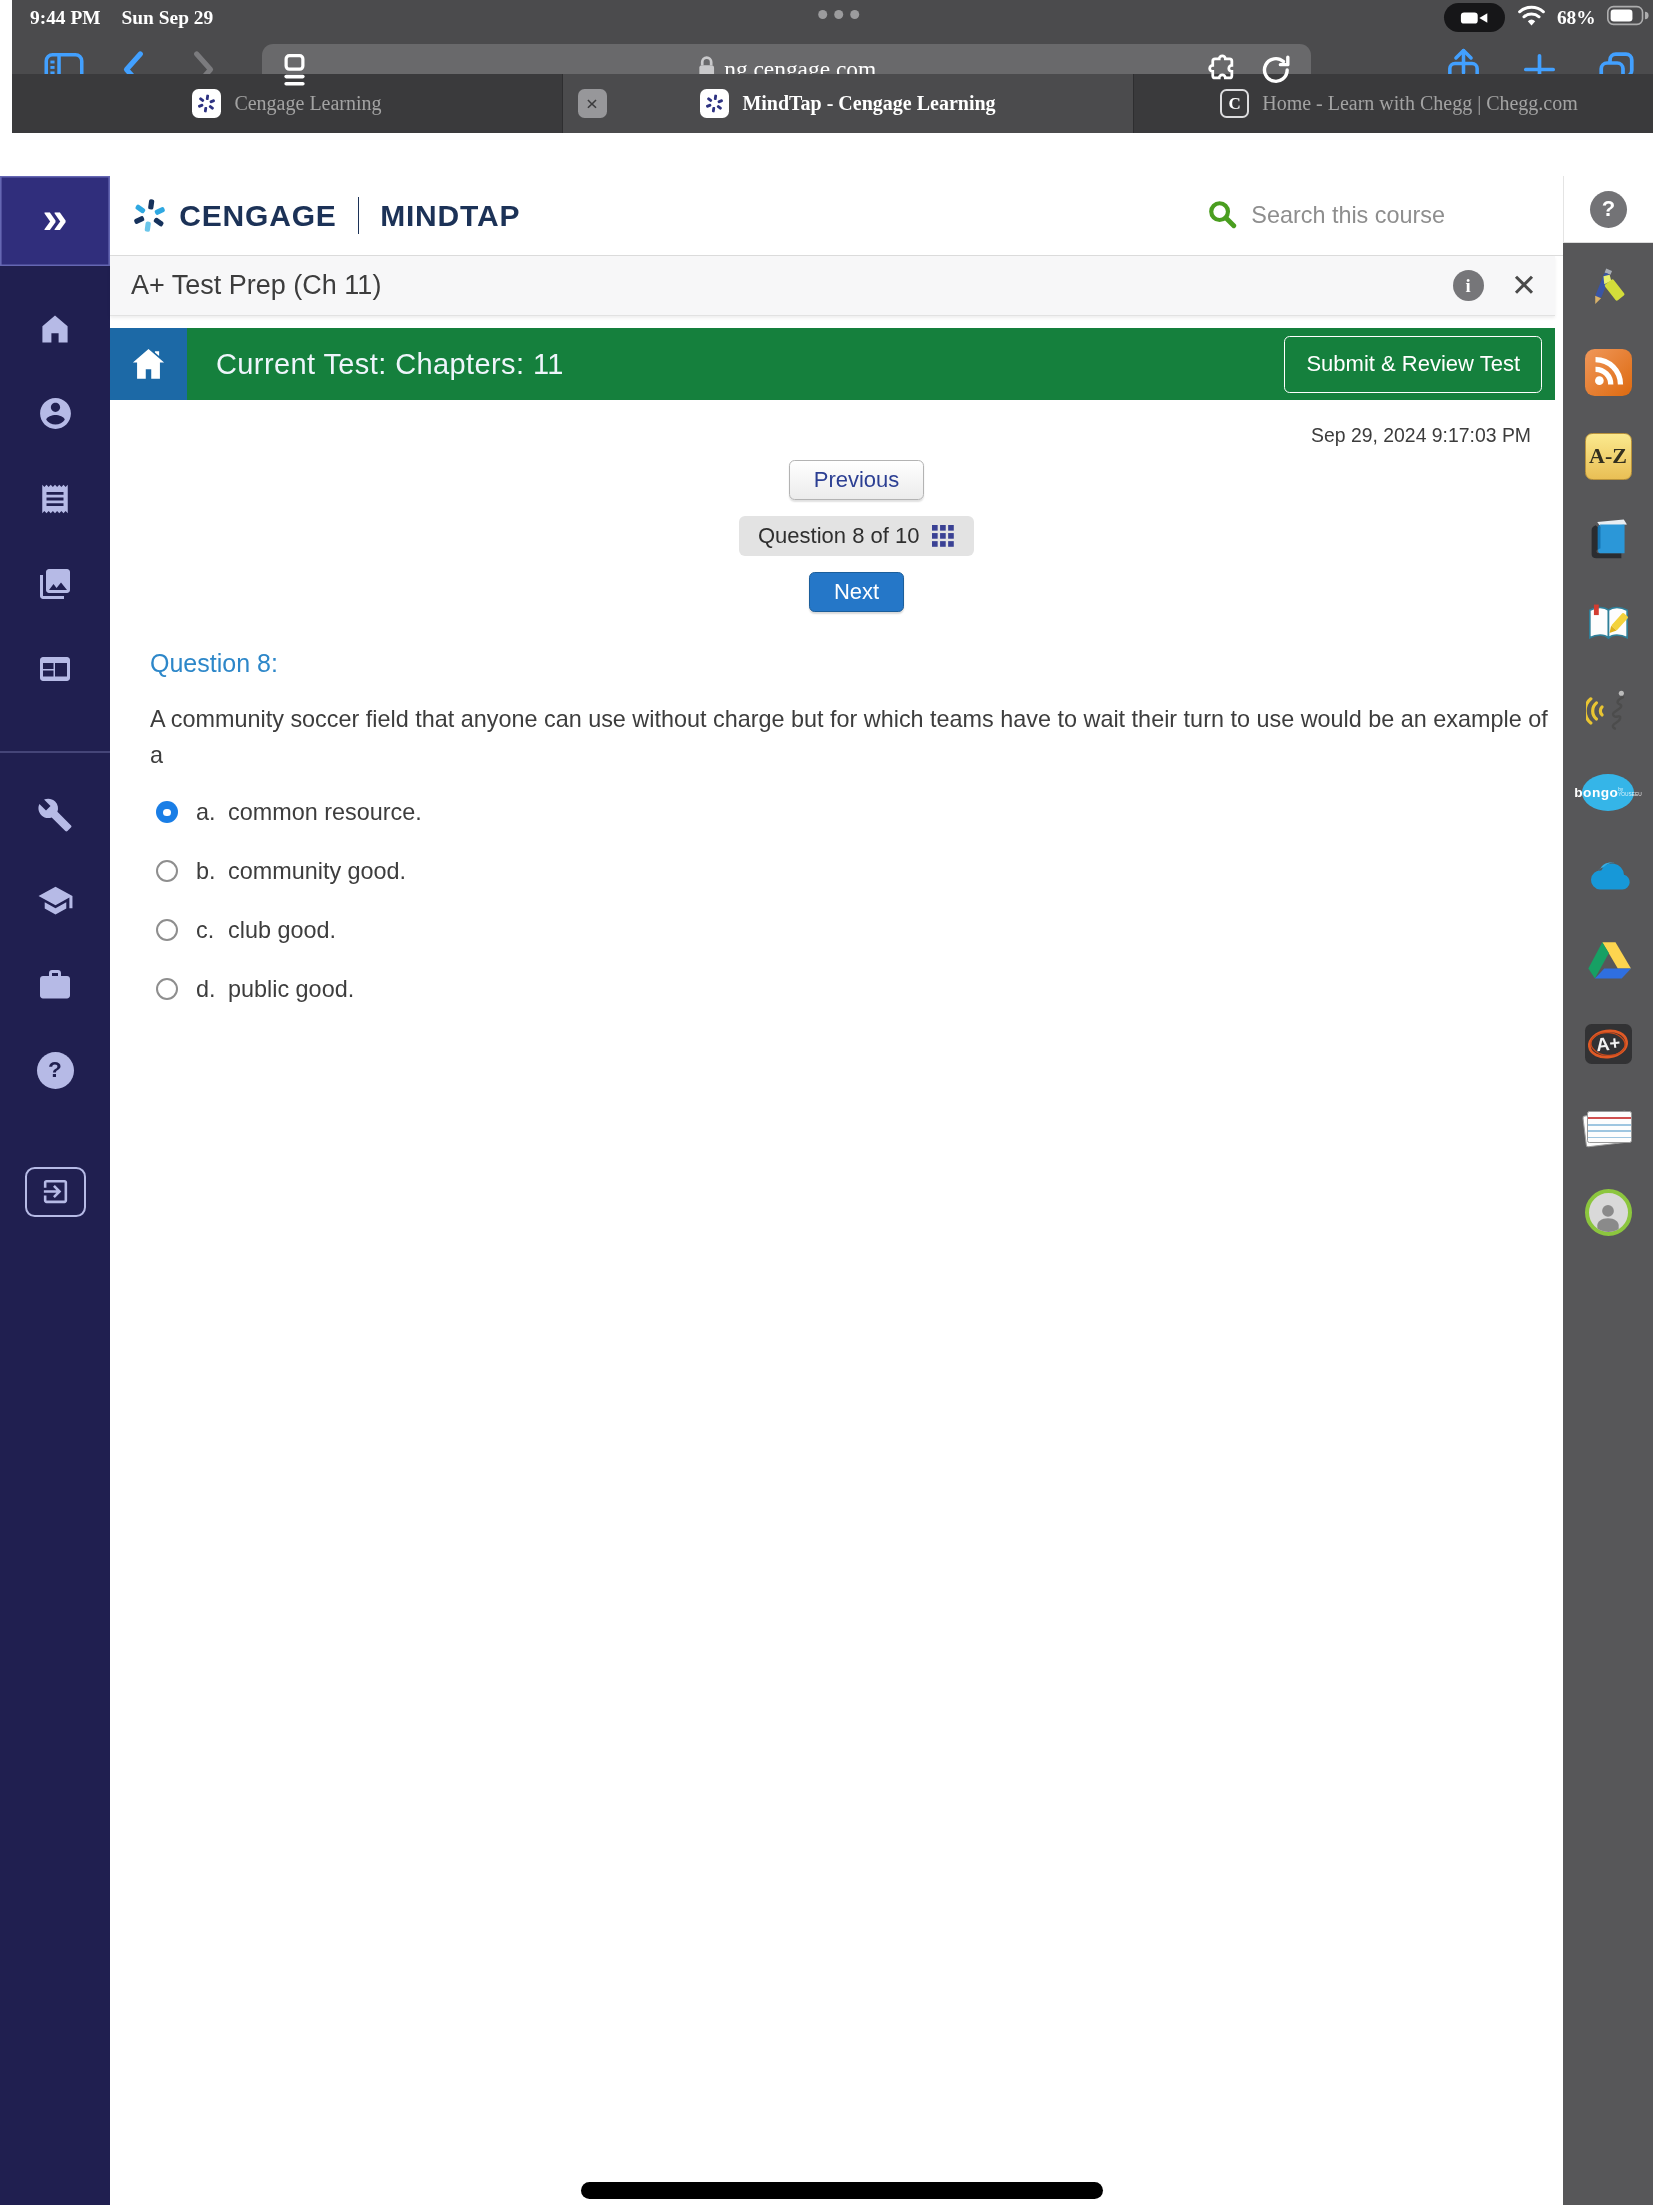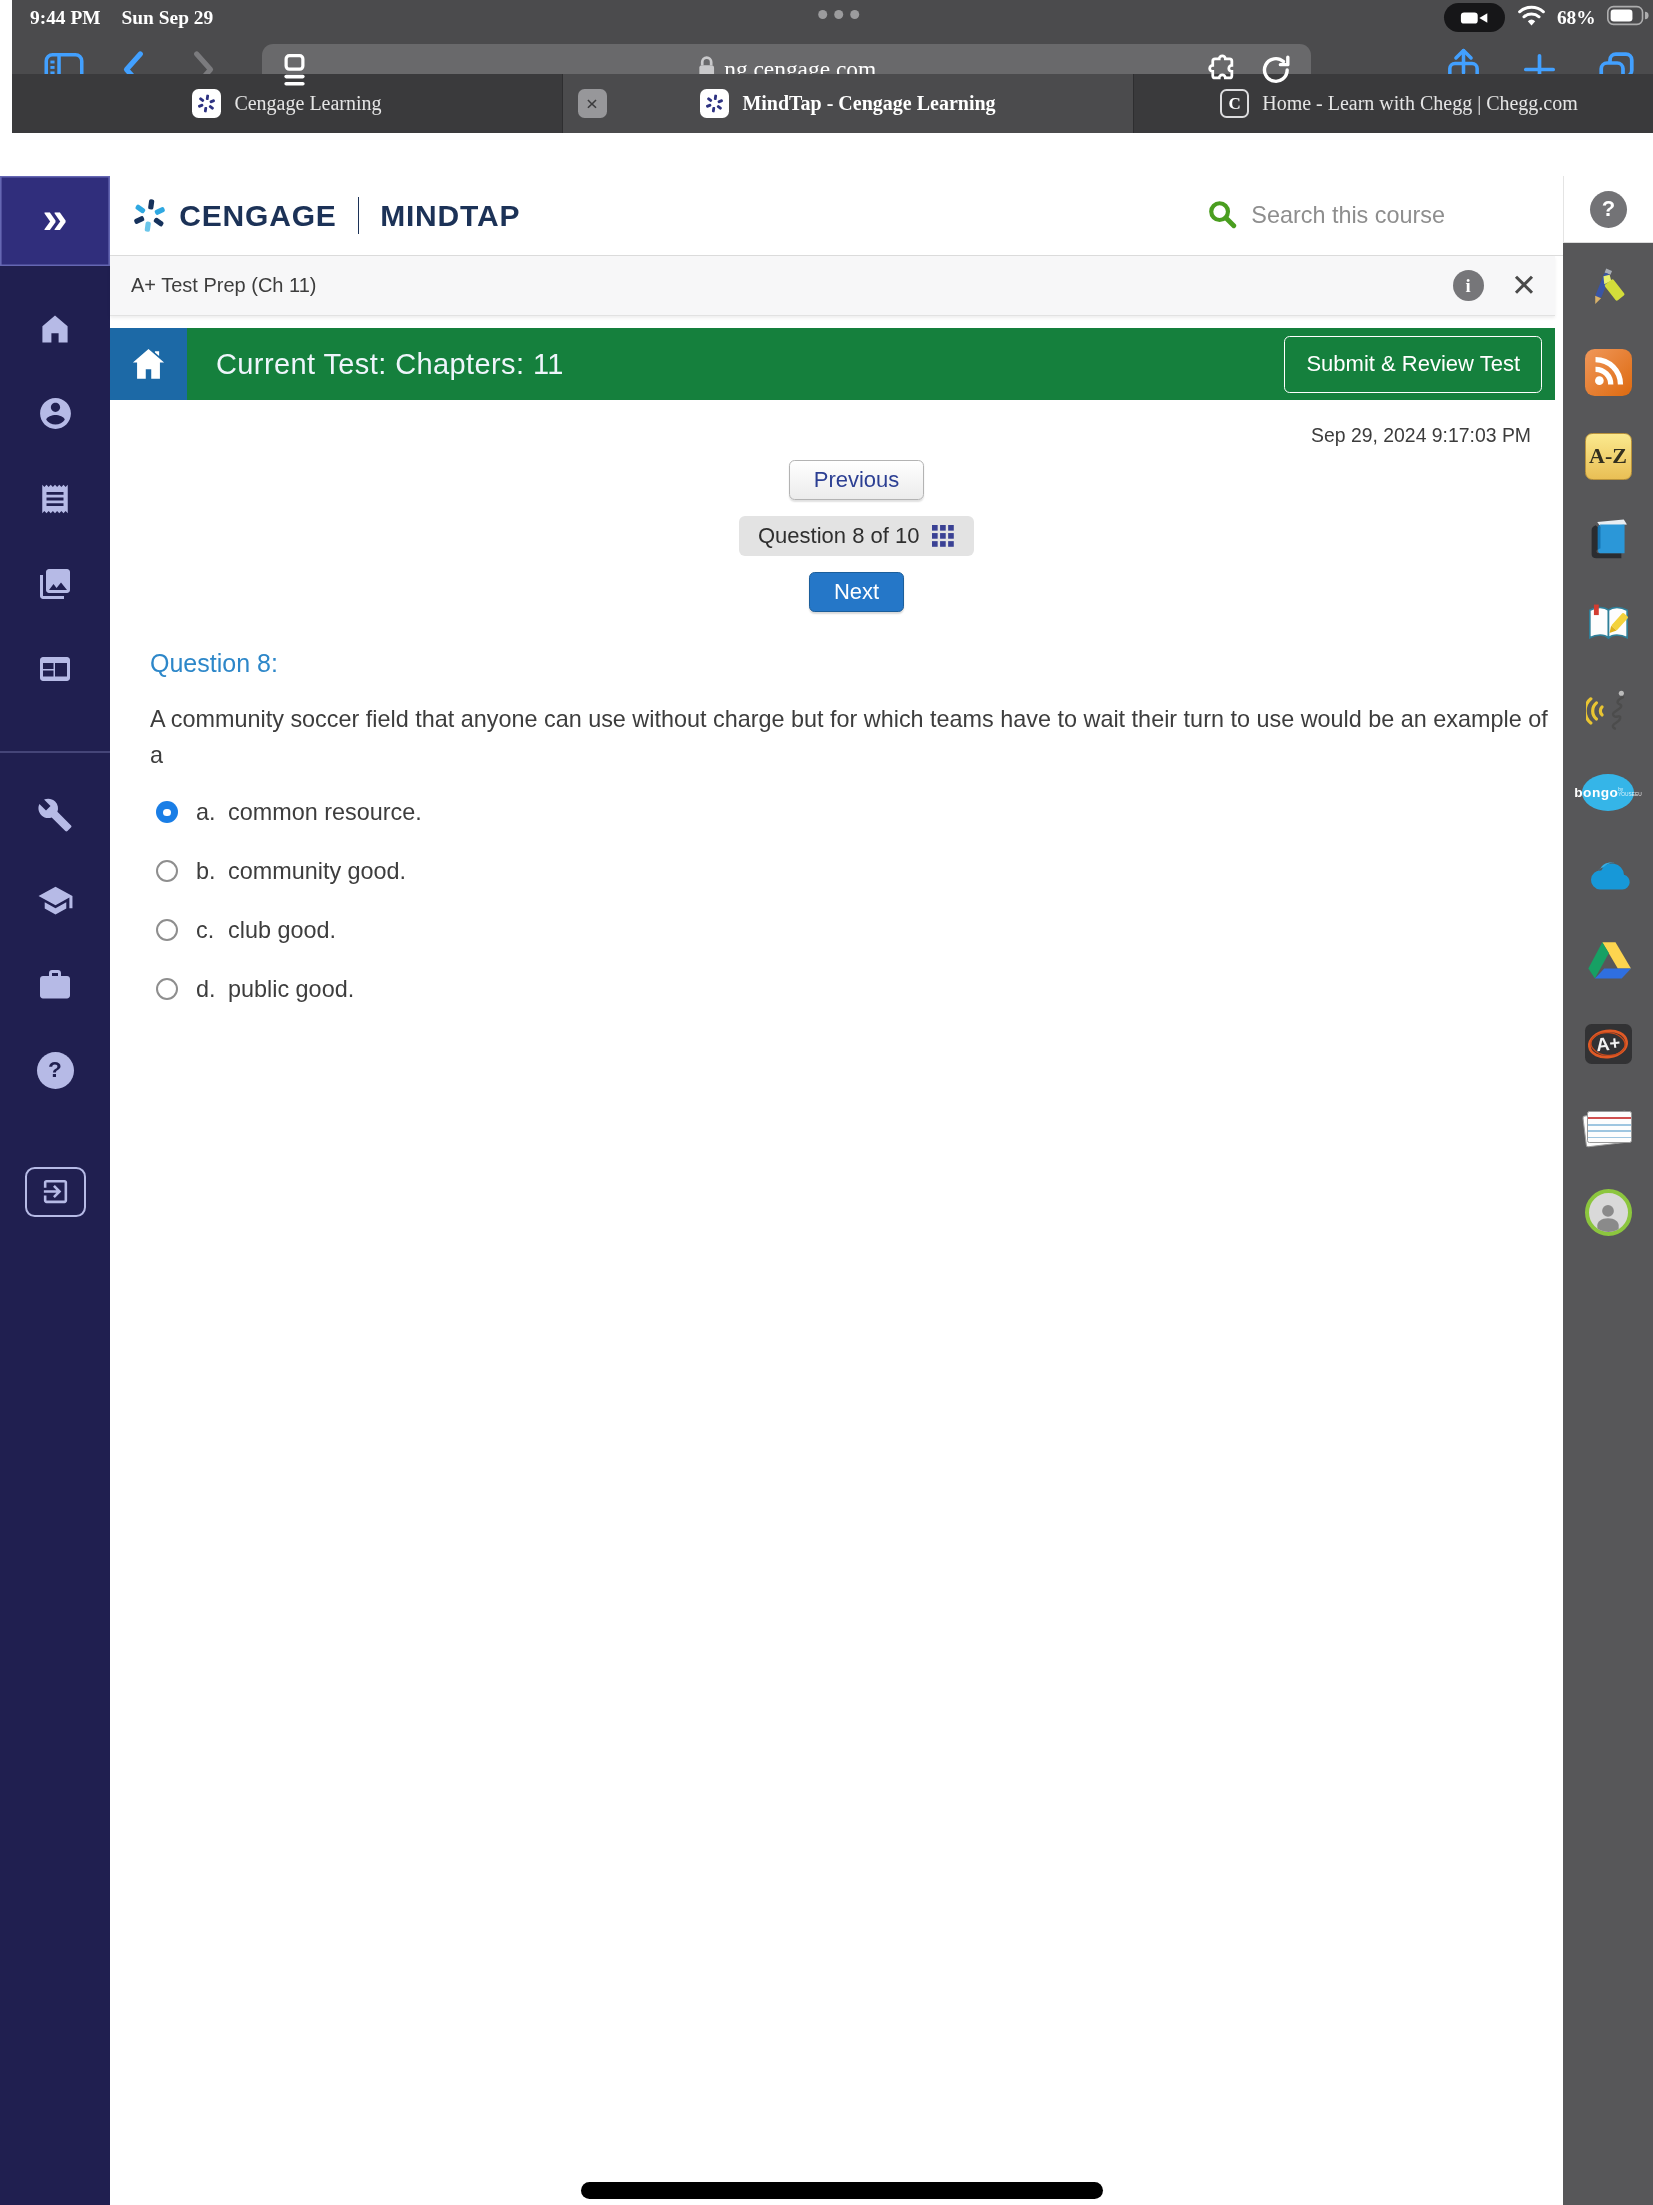--- a/index.html
+++ b/index.html
@@ -21,21 +21,21 @@
   .tool-btn { display:flex; align-items:center; justify-content:center; }
   .nav-chevrons { display:flex; gap:45px; margin-left:36px; }
   .url-pill { margin-left:45px; width:1049px; height:52px; background:#69696b; border-radius:11.3px; display:flex; align-items:center; padding:0 18px; position:relative; }
   .url-center { position:absolute; left:0; right:0; display:flex; align-items:center; justify-content:center; gap:8px; color:#fff; font-size:23.4px; }
   .url-right { margin-left:auto; display:flex; gap:21px; z-index:2; }
   .chrome-right { margin-left:auto; display:flex; align-items:center; gap:39px; }
 
   .tabbar { position:absolute; bottom:0; left:0; width:100%; height:59px; display:flex; background:#3a3a3c; }
   .tab { display:flex; align-items:center; justify-content:center; gap:13px; height:100%; border-right:0.8px solid #2e2e30; position:relative; }
   .tab.t1 { width:551px; } .tab.t2 { width:571px; background:#4b4b4d; } .tab.t3 { flex:1; }
-  .tab .title { font-size:20px; color:#e5e5e5; white-space:nowrap; overflow:hidden; }
+  .tab .title { font-size:20px; color:#a3a3a3; white-space:nowrap; overflow:hidden; }
   .tab.t2 .title { color:#fff; font-weight:700; }
   .favicon { width:29px; height:29px; border-radius:6.5px; background:#fff; display:flex; align-items:center; justify-content:center; flex:0 0 auto; }
   .favicon.chegg { background:transparent; border:2.4px solid #dcdcde; color:#fff; font-weight:700; font-size:17px; }
   .tab-close { position:absolute; left:14.5px; width:29px; height:29px; border-radius:6.5px; background:#97979a; color:#3b3b3d; font-size:22px; font-weight:700; display:flex; align-items:center; justify-content:center; line-height:1; }
 
   
   .content { position:absolute; top:176px; left:0; right:0; bottom:0; display:flex; }
 
   .left-rail { width:110px; background:#201f50; display:flex; flex-direction:column; align-items:center; flex:0 0 auto; }
   .expand-box { width:110px; height:90px; background:#302e7c; box-shadow:inset 0 0 0 1.6px rgba(146,151,224,.55); display:flex; align-items:center; justify-content:center; color:#fff; font-size:45px; font-weight:700; line-height:1; padding-bottom:6.5px; }
@@ -48,21 +48,21 @@
   .main { flex:1; background:#fff; position:relative; min-width:0; }
   .mt-header { height:80px; display:flex; align-items:center; padding:0 0 0 21px; border-bottom:0.8px solid #dcdcdc; background:#fff;gap:29px; }
   .logo-group { display:flex; align-items:center; gap:11.3px; }
   .brand { font-size:30px; font-weight:700; color:#1c3257; letter-spacing:0.8px; }
   .logo-sep { width:1.6px; height:37px; background:#1c3257; margin:0 9.7px; }
   .product { font-size:30px; font-weight:700; color:#1c3257; letter-spacing:0.8px; }
   .search-group { margin-left:auto; margin-right:118px; display:flex; align-items:center; gap:14.5px; }
   .search-label { font-size:23.4px; color:#8e8e8e; }
 
   .activity-row { height:60px; background:#f7f7f8; border-bottom:0.8px solid #e2e2e2; box-shadow:0 1.6px 3.2px rgba(0,0,0,.07); margin-right:8px; display:flex; align-items:center; padding:0 18px 0 21px; }
-  .activity-title { font-size:20px; color:#3d3d3d; }
+  .activity-title { font-size:27px; color:#3d3d3d; }
   .activity-actions { margin-left:auto; display:flex; align-items:center; gap:27.4px; }
   .info-circle { width:31px; height:31px; border-radius:50%; background:#767679; color:#fff; font-size:18.6px; font-weight:700; font-family:"Liberation Serif",serif; display:flex; align-items:center; justify-content:center; }
   .x-close { font-size:31px; color:#4a4a4a; font-weight:700; line-height:1; }
 
   .blue-bar { margin-top:12px; margin-right:8px; height:72px; background:#15803d; display:flex; align-items:center; }
   .home-tile { width:77px; height:72px; background:#1c69a6; display:flex; align-items:center; justify-content:center; flex:0 0 auto; }
   .bb-title { margin-left:29px; font-size:29px; font-weight:300; color:#eef5fb; letter-spacing:0.4px; }
   .submit-btn { margin-left:auto; margin-right:13px; border:1.6px solid #fff; border-radius:5.7px; background:transparent; color:#fff; font-size:22px; padding:14.5px 21px; font-family:inherit; }
 
   .date-row { text-align:right; margin:24px 32px 0 0; font-size:19.4px; color:#3c3c3c; }

